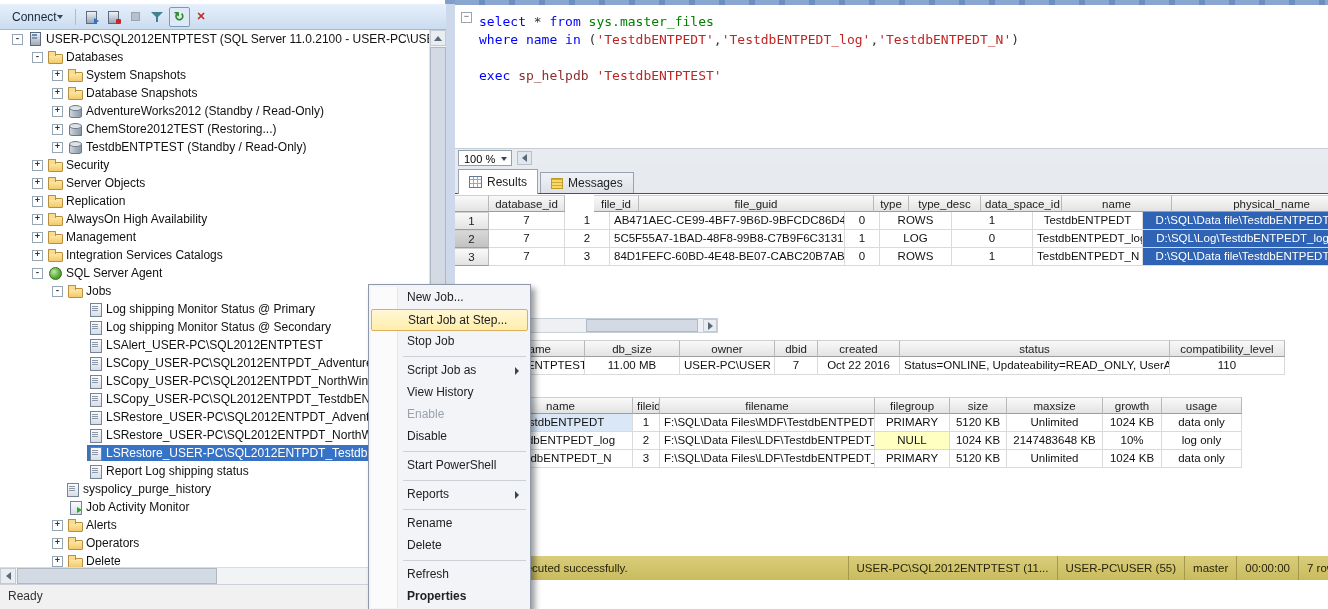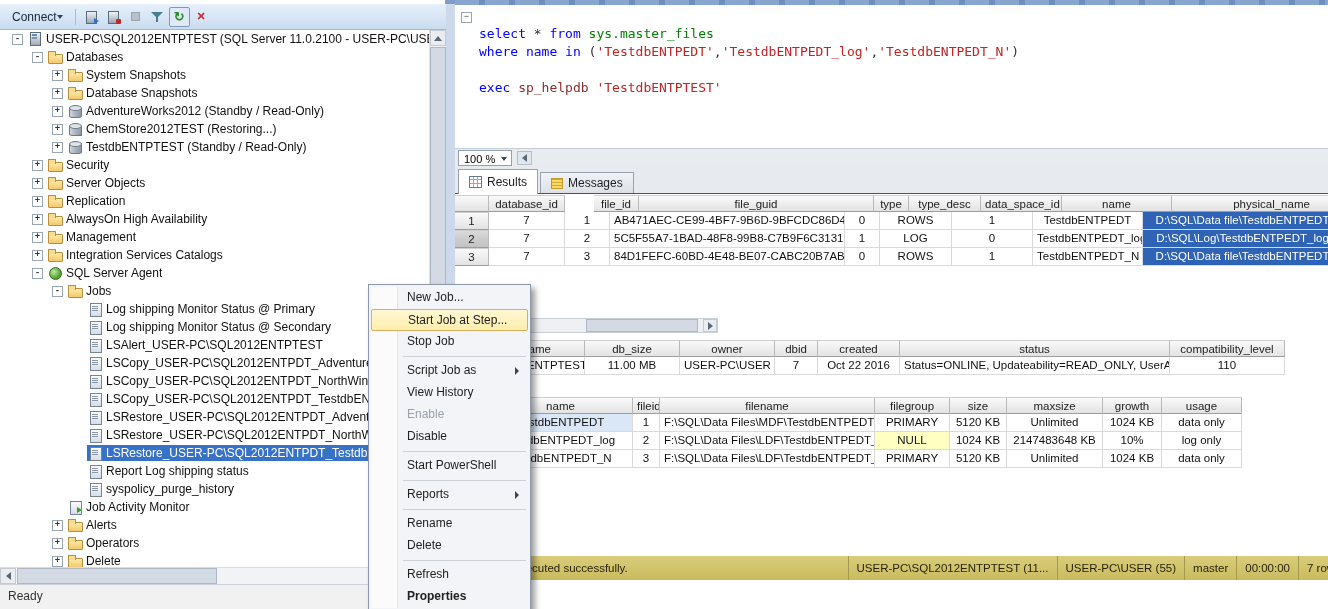--- a/index.html
+++ b/index.html
@@ -51,21 +51,21 @@
   .sb-thumb { position:absolute; background:#d3dae3; border:1px solid #aeb9c6; }
   .tri-up { width:0; height:0; border-left:4px solid transparent; border-right:4px solid transparent; border-bottom:5px solid #5a6878; }
   .tri-down { width:0; height:0; border-left:4px solid transparent; border-right:4px solid transparent; border-top:5px solid #5a6878; }
   .tri-left { width:0; height:0; border-top:4px solid transparent; border-bottom:4px solid transparent; border-right:5px solid #5a6878; }
   .tri-right { width:0; height:0; border-top:4px solid transparent; border-bottom:4px solid transparent; border-left:5px solid #5a6878; }
   .left-statusbar { position:absolute; left:0; top:584px; width:446px; height:25px; background:#f1f1f1; border-top:1px solid #cdd2da; font-size:12px; color:#333; padding:4px 0 0 8px; }
 
   
   .right-panel { position:absolute; left:455px; top:0; width:873px; height:609px; background:#fff; }
   .rp-sliver { position:absolute; left:0; top:0; width:873px; height:5px; background:repeating-linear-gradient(90deg,#88a6cf 0 24px,#6d8fbf 24px 30px); }
-  .editor { position:absolute; left:0; top:5px; width:873px; height:143px; background:#fff; font-family:"DejaVu Sans Mono","Liberation Mono",monospace; font-size:13px; padding-top:20px; }
+  .editor { position:absolute; left:0; top:5px; width:873px; height:143px; background:#fff; font-family:"DejaVu Sans Mono","Liberation Mono",monospace; font-size:13px; padding-top:8px; }
   .code-line { height:18px; line-height:18px; white-space:pre; padding-left:24px; }
   .fold-box { position:absolute; left:6px; top:7px; width:11px; height:11px; border:1px solid #9aa4ae; background:#fff; font:9px/9px "Liberation Mono",monospace; text-align:center; color:#444; }
   .fold-box::before { content:"\2212"; }
   .tk-kw { color:var(--keyword_blue); }
   .tk-str { color:var(--string_red); }
   .tk-sys { color:var(--system_object_green); }
   .tk-proc { color:var(--proc_maroon); }
   .tk-pl { color:#333; }
 
   .zoom-bar { position:absolute; left:0; top:148px; width:873px; height:18px; background:#e8ecf1; border-top:1px solid #c8cdd4; }
@@ -312,21 +312,21 @@
             <span class="t-label">LSRestore_USER-PC\SQL2012ENTPDT_TestdbE</span>
           </span>
         </div>
         <div class="t-row" style="padding-left: 72px;">
           <span class="t-expspace"></span>
           <span class="t-node">
             <span class="ticon icon-job"></span>
             <span class="t-label">Report Log shipping status</span>
           </span>
         </div>
-        <div class="t-row" style="padding-left: 72px;">
+        <div class="t-row" style="padding-left: 49px;">
           <span class="t-expspace"></span>
           <span class="t-node">
             <span class="ticon icon-job"></span>
             <span class="t-label">syspolicy_purge_history</span>
           </span>
         </div>
         <div class="t-row" style="padding-left: 52px;">
           <span class="t-expspace"></span>
           <span class="t-node">
             <span class="ticon icon-monitor"></span>

